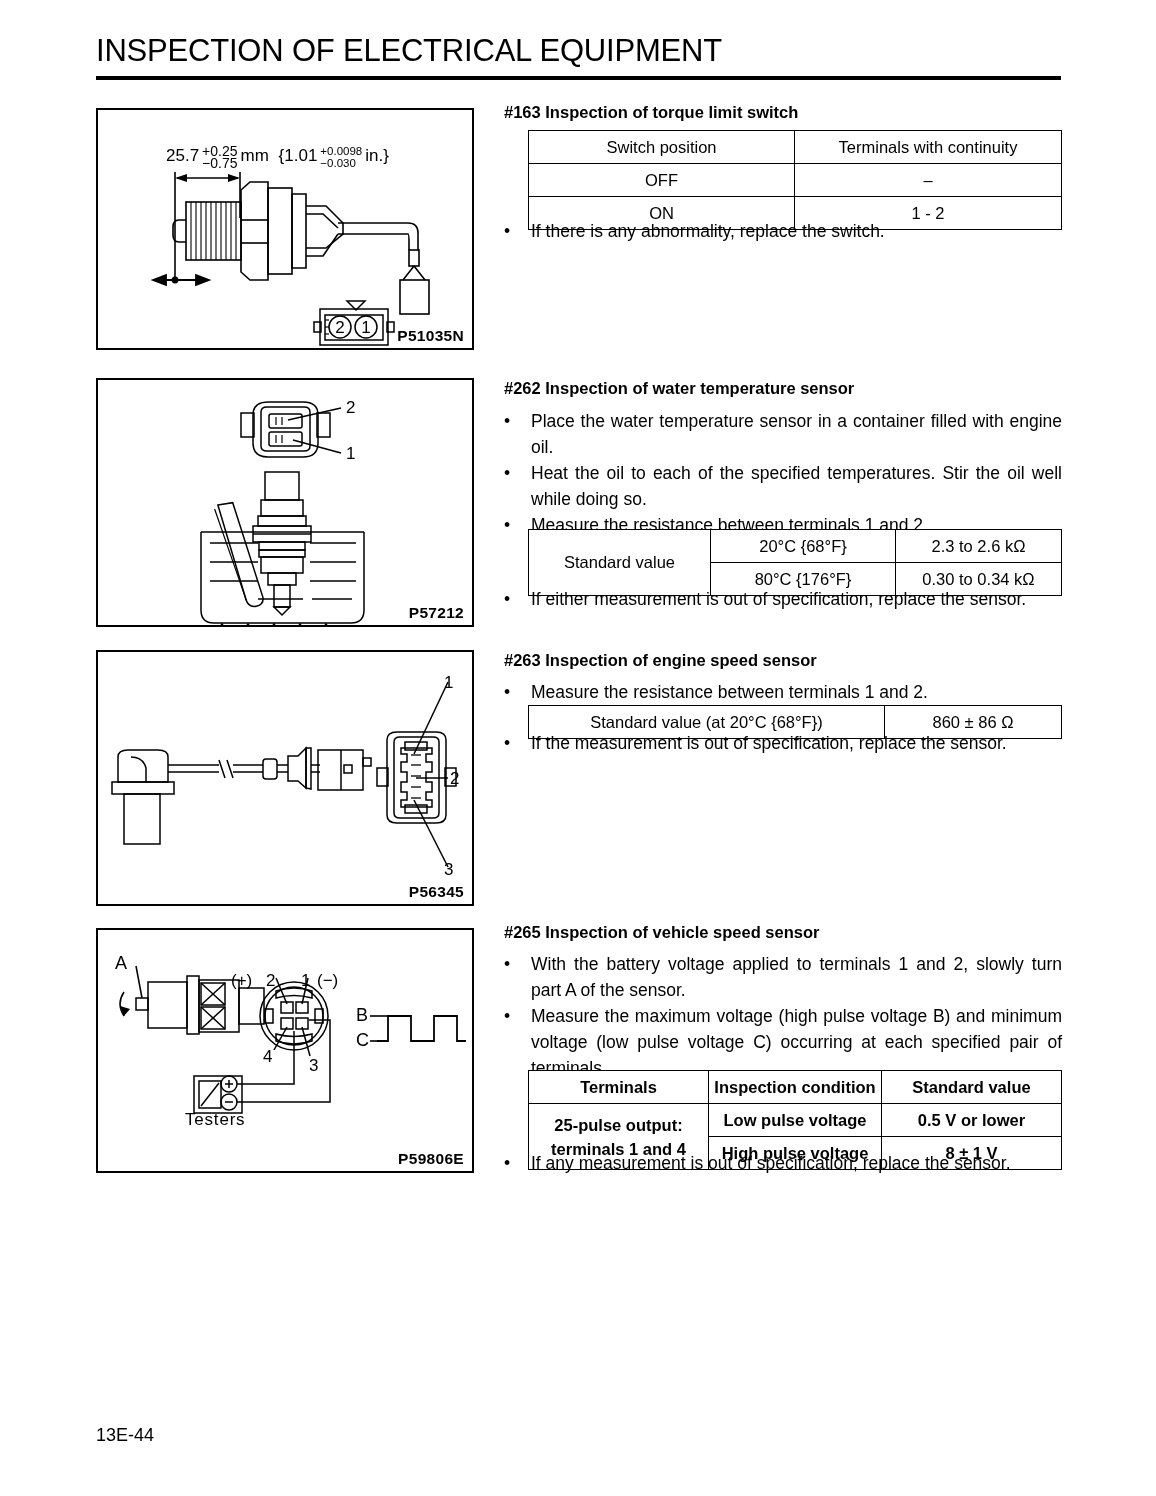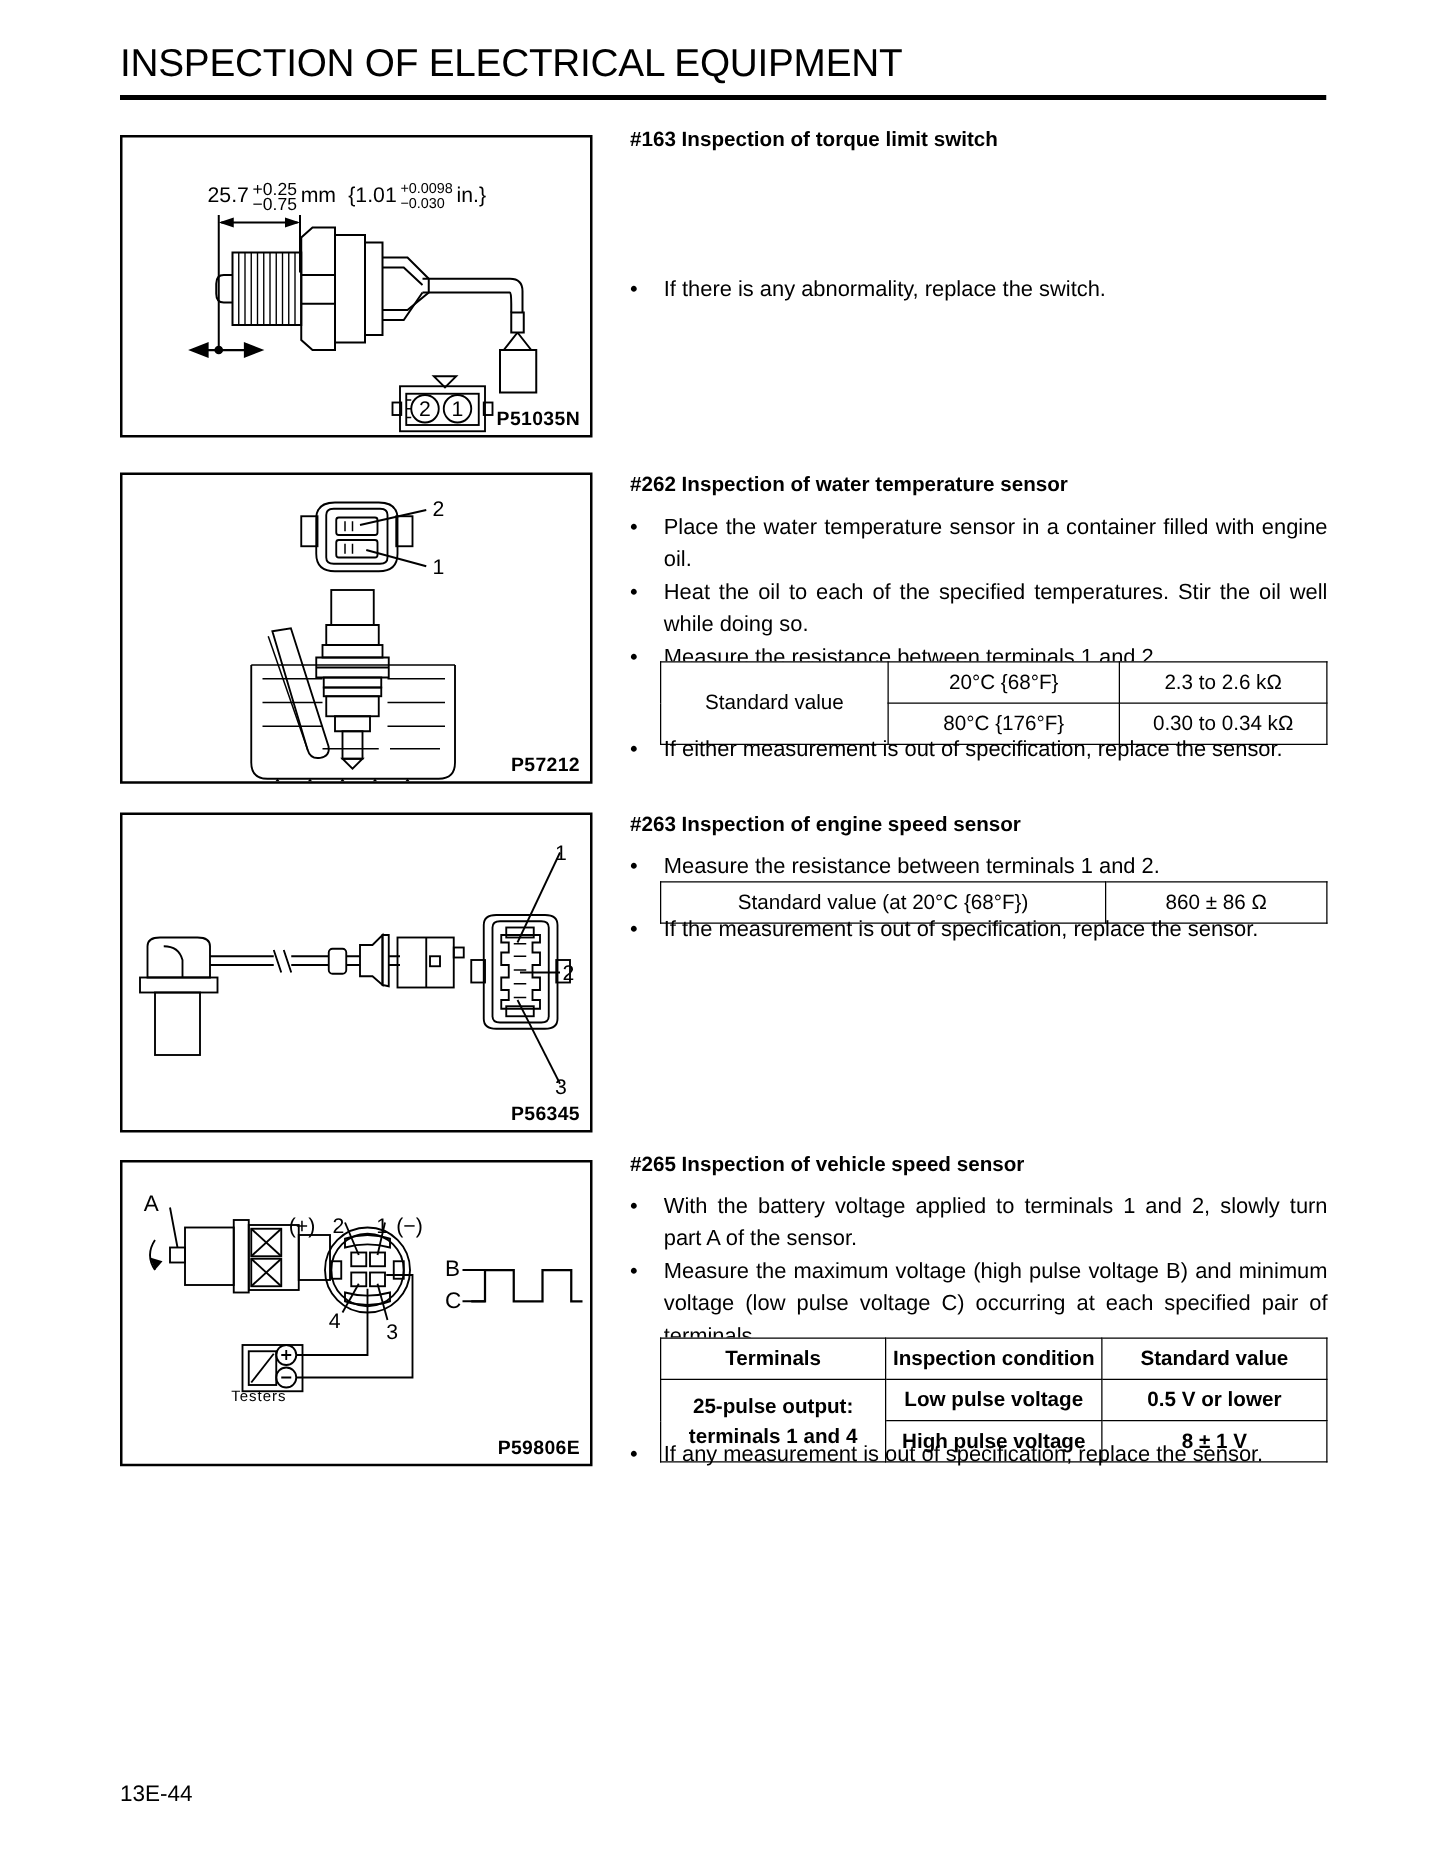--- a/index.html
+++ b/index.html
@@ -389,26 +389,46 @@
     </svg>
     <div style="position:absolute; left:17px; top:23px; font-size:18px;">A</div>
     <div style="position:absolute; left:133px; top:41px; font-size:17px;">(+)</div>
     <div style="position:absolute; left:168px; top:41px; font-size:17px;">2</div>
     <div style="position:absolute; left:203px; top:41px; font-size:17px;">1</div>
     <div style="position:absolute; left:219px; top:41px; font-size:17px;">(−)</div>
     <div style="position:absolute; left:165px; top:117px; font-size:17px;">4</div>
     <div style="position:absolute; left:211px; top:126px; font-size:17px;">3</div>
     <div style="position:absolute; left:258px; top:75px; font-size:18px;">B</div>
     <div style="position:absolute; left:258px; top:100px; font-size:18px;">C</div>
-    <div style="position:absolute; left:87px; top:180px; font-size:12px; letter-spacing:0.8px;">Testers</div>
+    <div style="position:absolute; left:87px; top:180px; font-size:17px; letter-spacing:0.8px;">Testers</div>
     <div class="fig-code">P59806E</div>
   </div>
 
   <div class="sec-head" style="left:504px; top:103px;">#163 Inspection of torque limit switch</div>
 
+  <table class="spec" style="left:528px; top:130px; width:533px;">
+    <colgroup>
+        <col style="width:266px">
+        <col style="width:267px">
+      </colgroup>
+    <tbody>
+      <tr>
+        <td>Switch position</td>
+        <td>Terminals with continuity</td>
+      </tr>
+      <tr>
+        <td>OFF</td>
+        <td>–</td>
+      </tr>
+      <tr>
+        <td>ON</td>
+        <td>1 - 2</td>
+      </tr>
+    </tbody>
+  </table>
 
   <div class="bullet" style="left:504px; top:218px; width:556px;">
     <span class="dot">•</span>
     <span class="btxt">If there is any abnormality, replace the switch.</span>
   </div>
 
   <div class="sec-head" style="left:504px; top:379px;">#262 Inspection of water temperature sensor</div>
 
   <div class="bullet just" style="left:504px; top:408px; width:558px;">
     <span class="dot">•</span>

